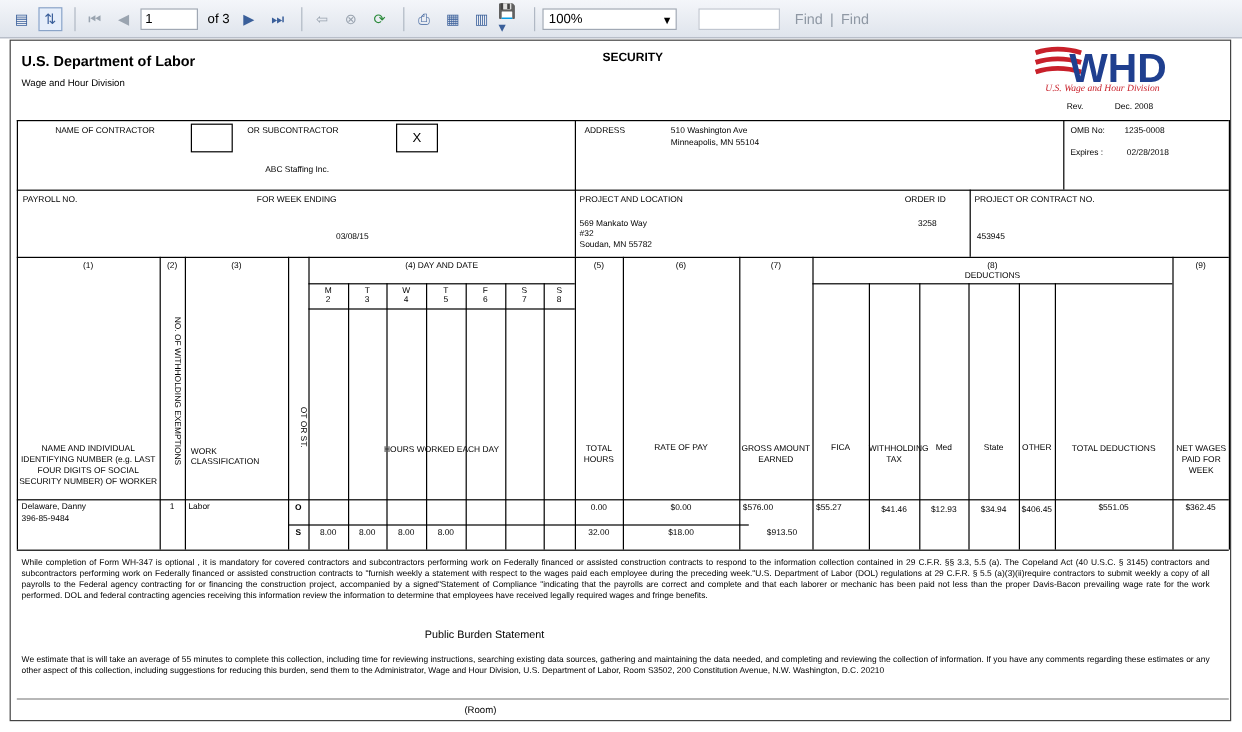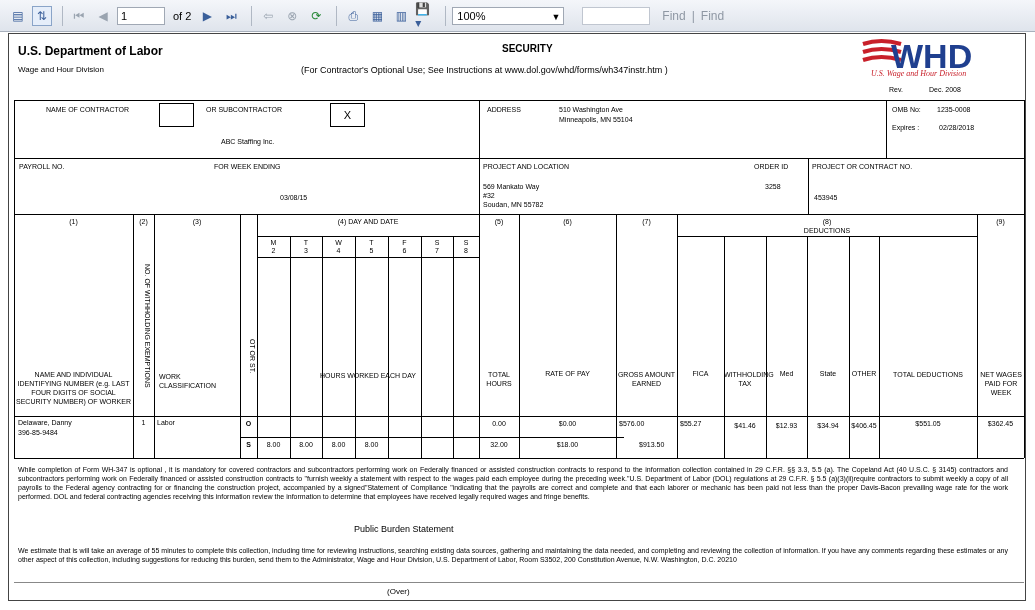--- a/index.html
+++ b/index.html
@@ -28,21 +28,21 @@
 </head>
 <body>
 
 <div class="toolbar">
   <span class="tb-btn">▤</span>
   <span class="tb-btn active">⇅</span>
   <span class="tb-sep"></span>
   <span class="tb-btn grey">⏮</span>
   <span class="tb-btn grey">◀</span>
   <span class="page-input">1</span>
-  <span style="font-size:11px;margin-right:6px">of 2</span>
+  <span style="font-size:11px;margin-right:6px">of 3</span>
   <span class="tb-btn">▶</span>
   <span class="tb-btn">⏭</span>
   <span class="tb-sep"></span>
   <span class="tb-btn grey">⇦</span>
   <span class="tb-btn grey">⊗</span>
   <span class="tb-btn" style="color:#2a8a3a">⟳</span>
   <span class="tb-sep"></span>
   <span class="tb-btn">⎙</span>
   <span class="tb-btn">▦</span>
   <span class="tb-btn">▥</span>
@@ -52,21 +52,20 @@
   <span class="find-input"></span>
   <span class="find-link">Find</span>
   <span class="find-link" style="margin-left:6px">|</span>
   <span class="find-link" style="margin-left:6px">Find</span>
 </div>
 
 <div class="report">
   <div class="t" style="left:9px;top:10px;font-size:12px;font-weight:bold">U.S. Department of Labor</div>
   <div class="t" style="left:9px;top:31px">Wage and Hour Division</div>
   <div class="t" style="left:493px;top:9px;font-size:10px;font-weight:bold">SECURITY</div>
-  <div class="t" style="left:292px;top:31px;font-size:9px">(For Contractor's Optional Use; See Instructions at www.dol.gov/whd/forms/wh347instr.htm )</div>
   <div class="t small" style="left:880px;top:52px">Rev.</div>
   <div class="t small" style="left:920px;top:52px">Dec. 2008</div>
   <div class="logo" style="left:852px;top:2px;width:155px;height:45px">
     <svg width="155" height="45">
       <path d="M2 8 Q20 2 40 8" stroke="#c8202a" stroke-width="4" fill="none"></path>
       <path d="M2 16 Q20 10 40 16" stroke="#c8202a" stroke-width="4" fill="none"></path>
       <path d="M2 24 Q20 18 40 24" stroke="#c8202a" stroke-width="4" fill="none"></path>
       <text x="30" y="32" font-family="Liberation Sans, sans-serif" font-weight="bold" font-size="34" fill="#1f3f8f">WHD</text>
       <polygon points="136,8 139,16 147,16 141,21 143,29 136,24 129,29 131,21 125,16 133,16" fill="#fff"></polygon>
     </svg>
@@ -192,14 +191,14 @@
   <div class="t small c" style="left:757px;top:388px;width:41px">$12.93</div>
   <div class="t small c" style="left:798px;top:388px;width:42px">$34.94</div>
   <div class="t small c" style="left:840px;top:388px;width:30px">$406.45</div>
   <div class="t small c" style="left:870px;top:386px;width:98px">$551.05</div>
   <div class="t small c" style="left:968px;top:386px;width:47px">$362.45</div>
 
   <div class="legal" style="left:9px;top:431px">While completion of Form WH-347 is optional , it is mandatory for covered contractors and subcontractors performing work on Federally financed or assisted construction contracts to respond to the information collection contained in 29 C.F.R. §§ 3.3, 5.5 (a). The Copeland Act (40 U.S.C. § 3145) contractors and subcontractors performing work on Federally financed or assisted construction contracts to "furnish weekly a statement with respect to the wages paid each employee during the preceding week."U.S. Department of Labor (DOL) regulations at 29 C.F.R. § 5.5 (a)(3)(ii)require contractors to submit weekly a copy of all payrolls to the Federal agency contracting for or financing the construction project, accompanied by a signed"Statement of Compliance "indicating that the payrolls are correct and complete and that each laborer or mechanic has been paid not less than the proper Davis-Bacon prevailing wage rate for the work performed. DOL and federal contracting agencies receiving this information review the information to determine that employees have received legally required wages and fringe benefits.</div>
   <div class="t" style="left:345px;top:490px;font-size:9px">Public Burden Statement</div>
   <div class="legal" style="left:9px;top:512px">We estimate that is will take an average of 55 minutes to complete this collection, including time for reviewing instructions, searching existing data sources, gathering and maintaining the data needed, and completing and reviewing the collection of information. If you have any comments regarding these estimates or any other aspect of this collection, including suggestions for reducing this burden, send them to the Administrator, Wage and Hour Division, U.S. Department of Labor, Room S3502, 200 Constitution Avenue, N.W. Washington, D.C. 20210</div>
   <div class="hl" style="left:5px;top:548px;width:1010px;background:#888"></div>
-  <div class="t" style="left:378px;top:553px;font-size:8px">(Over)</div>
+  <div class="t" style="left:378px;top:553px;font-size:8px">(Room)</div>
 </div>
 
 </body></html>

